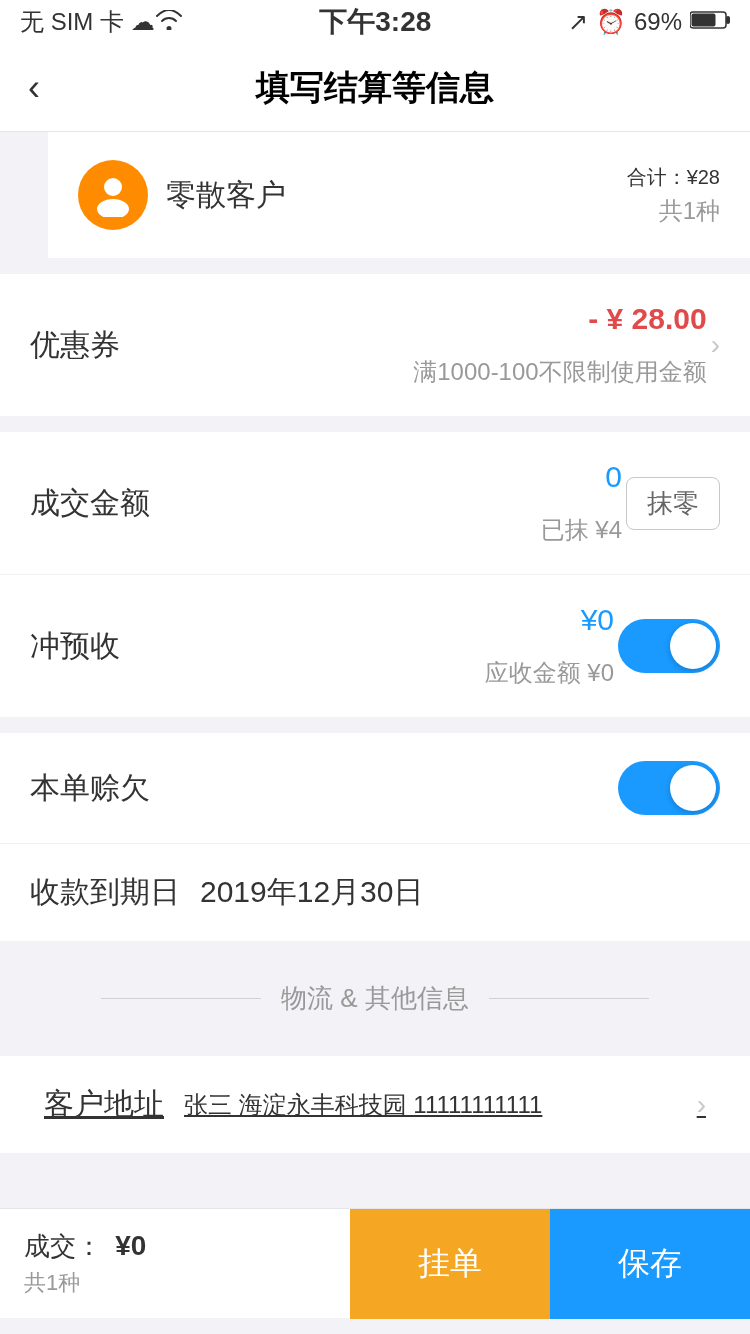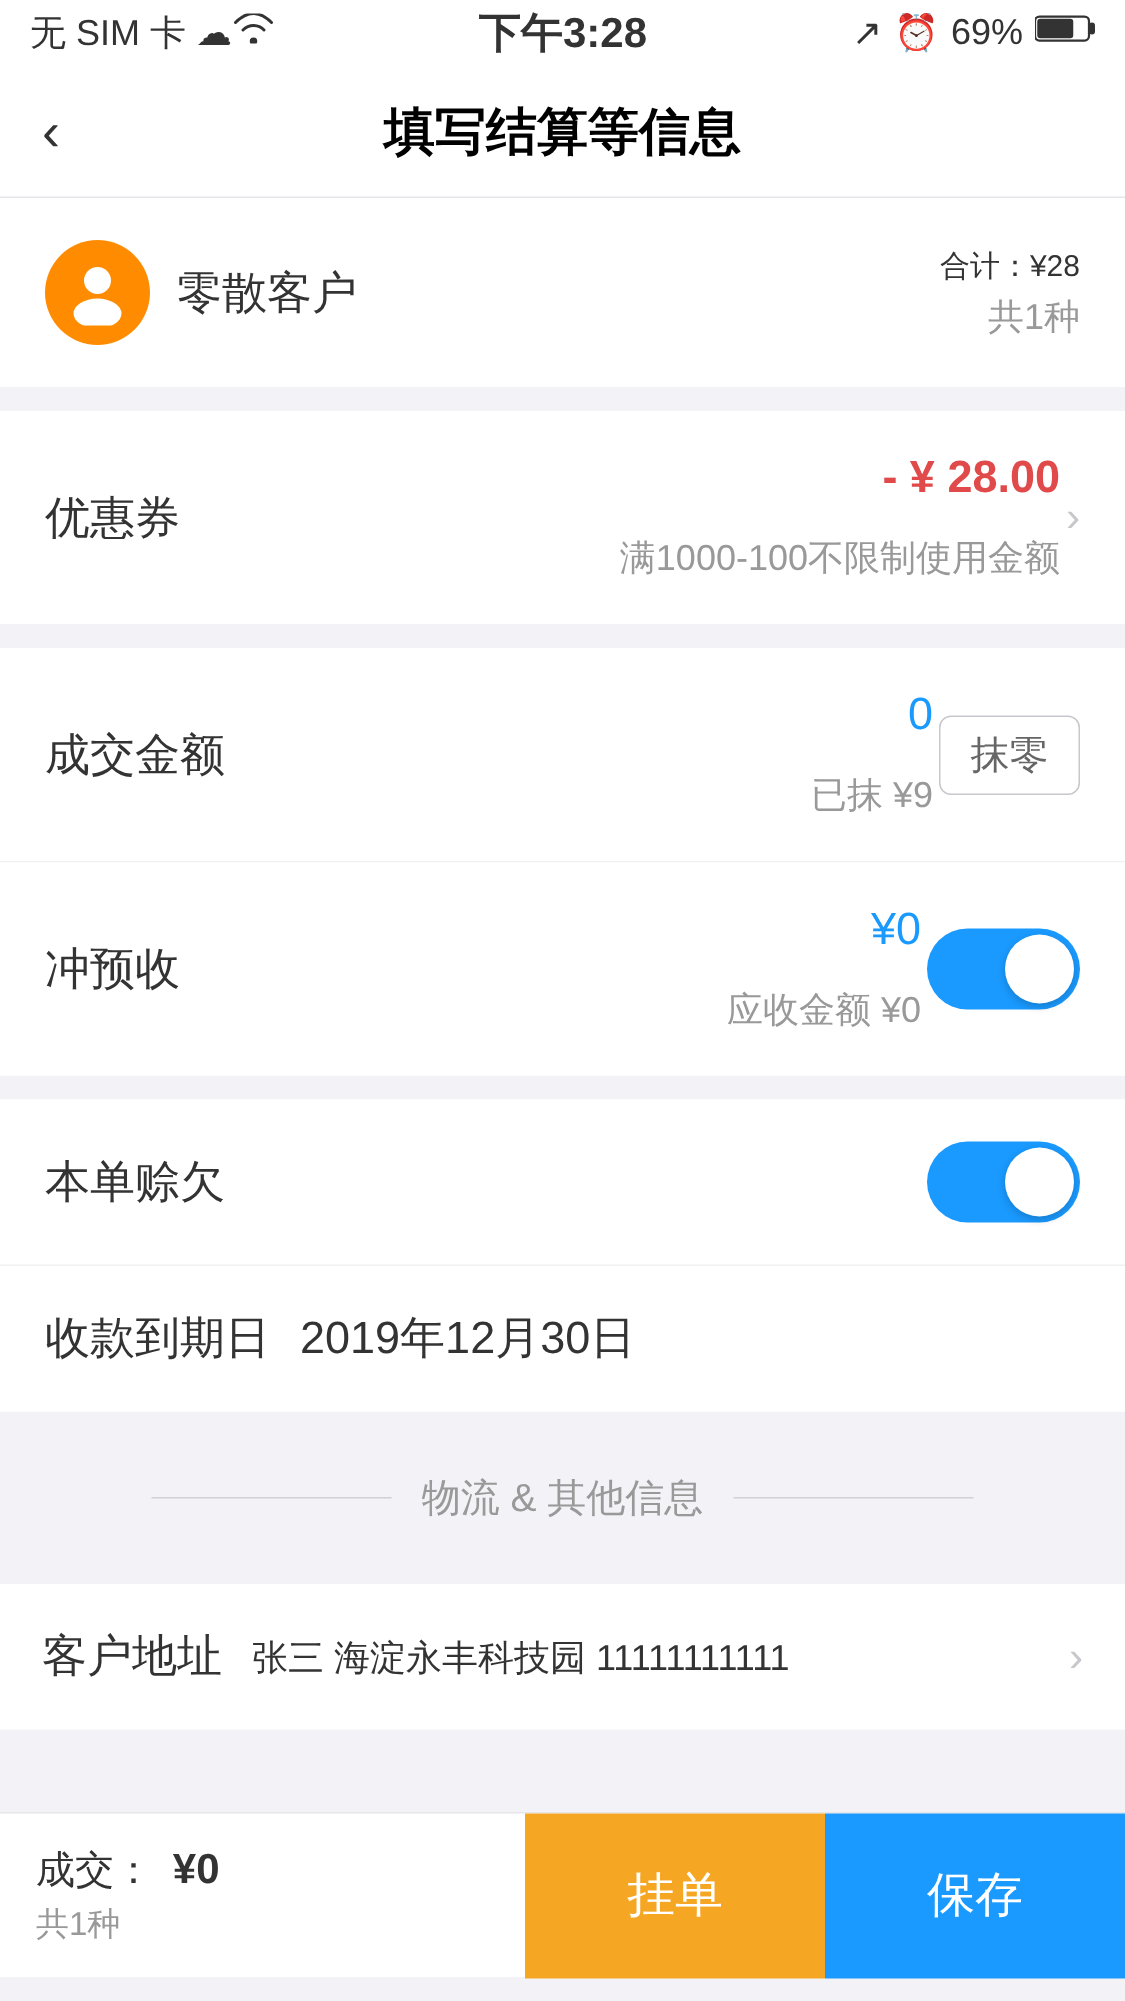--- a/index.html
+++ b/index.html
@@ -64,20 +64,21 @@
     }
 
     
     .customer-row {
       background: #fff;
       display: flex;
       align-items: center;
       justify-content: space-between;
       padding: 28px 30px;
       margin-bottom: 16px;
+      margin-left: 48px;
     }
     .customer-left {
       display: flex;
       align-items: center;
       gap: 18px;
     }
     .avatar {
       width: 70px;
       height: 70px;
       background: #ff8c00;
@@ -210,22 +211,23 @@
     }
     .debt-date-label { color: #333; }
     .debt-date-value { color: #333; }
 
     
     .address-row {
       background: #fff;
       display: flex;
       align-items: center;
       justify-content: center;
-      padding: 28px 28px;
+      padding: 28px 44px;
       margin-top: 16px;
+      text-decoration: underline;
     }
     .address-label {
       font-size: 30px;
       color: #333;
       flex-shrink: 0;
       margin-right: 20px;
     }
     .address-value {
       font-size: 24px;
       color: #333;
@@ -355,21 +357,21 @@
     </div>
   </div>
 
   <div class="section-white">
 
     <div class="row-item">
       <span class="row-label">成交金额</span>
       <div class="row-right">
         <div class="row-right-col">
           <div class="row-value-blue">0</div>
-          <div class="row-value-hint">已抹  ¥9</div>
+          <div class="row-value-hint">已抹  ¥4</div>
         </div>
         <button class="btn-round-zero">抹零</button>
       </div>
     </div>
 
     <div class="row-item">
       <span class="row-label">冲预收</span>
       <div class="row-right">
         <div class="row-right-col">
           <div class="row-value-blue">¥0</div>

